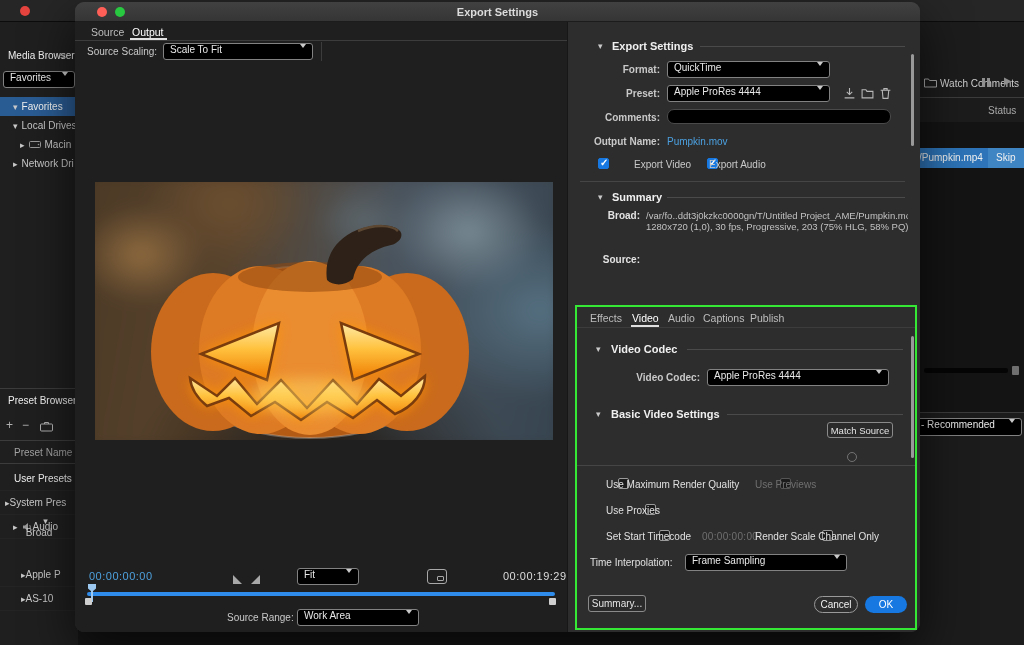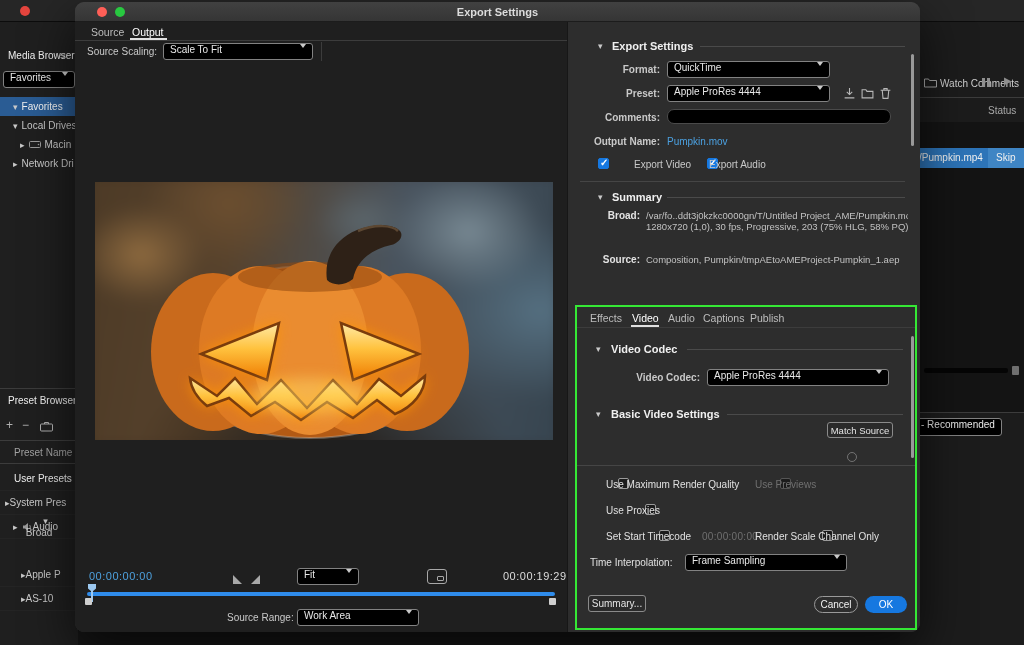--- a/index.html
+++ b/index.html
@@ -156,21 +156,21 @@
     <div class="abs" style="left:0;top:100px;width:124px;height:290px;background:#141414;"></div>
     <div class="abs" style="left:0;top:126px;width:124px;height:20px;background:#2d74b8;overflow:hidden;">
       <span class="abs lbl white" style="left:4px;top:4px;">ME/Pumpkin.mp4</span>
     </div>
     <div class="abs" style="left:88px;top:126px;width:36px;height:20px;background:#3f85c4;">
       <span class="abs lbl white" style="left:8px;top:4px;">Skip</span>
     </div>
     <div class="abs" style="left:24px;top:346px;width:84px;height:5px;background:#050505;border-radius:2px;"></div>
     <div class="abs" style="left:112px;top:344px;width:7px;height:9px;background:#6f6f6f;border-radius:1px;"></div>
     <div class="abs hline" style="left:0;top:390px;width:124px;"></div>
-    <div class="abs dd" style="left:14px;top:396px;width:88px;height:18px;">
+    <div class="abs dd" style="left:14px;top:396px;width:108px;height:18px;">
       <span>- Recommended</span>
       <span class="chev"></span>
     </div>
   </div>
 
   <div id="dialog">
     <div id="titlebar">
       <span class="tl-dot" style="left:22px;background:#ff5f57;"></span>
       <span class="tl-dot" style="left:40px;background:#28c840;"></span>
       <div class="abs white" style="left:0;top:4px;width:100%;text-align:center;font-size:11px;font-weight:bold;color:#dcdcdc;">Export Settings</div>
@@ -298,21 +298,20 @@
 
     <span class="abs tri-d" style="left:523px;top:189px;"></span>
     <span class="abs lbl bold white" style="left:537px;top:189px;font-size:11px;">Summary</span>
     <div class="abs sline" style="left:592px;top:195px;width:238px;"></div>
 
     <div class="abs lbl lbl-r bold" style="left:495px;top:208px;width:70px;color:#e2e2e2;">Broad:</div>
     <div class="abs" style="left:571px;top:208px;width:262px;font-size:9.5px;color:#c2c2c2;white-space:nowrap;overflow:hidden;">/var/fo..ddt3j0kzkc0000gn/T/Untitled Project_AME/Pumpkin.mov</div>
     <div class="abs" style="left:571px;top:219px;width:262px;font-size:9.5px;color:#c2c2c2;white-space:nowrap;overflow:hidden;">1280x720 (1,0), 30 fps, Progressive, 203 (75% HLG, 58% PQ), Qu...</div>
 
     <div class="abs lbl lbl-r bold" style="left:495px;top:252px;width:70px;color:#e2e2e2;">Source:</div>
-    <div class="abs" style="left:571px;top:252px;width:262px;font-size:9.5px;color:#c2c2c2;white-space:nowrap;overflow:hidden;">Composition, Pumpkin/tmpAEtoAMEProject-Pumpkin_1.aep</div>
 
     
     <div class="abs sb" style="left:836px;top:52px;height:92px;"></div>
 
     
     <span class="abs tab" style="left:515px;top:310px;">Effects</span>
     <span class="abs tab active" style="left:557px;top:310px;">Video</span>
     <span class="abs tab" style="left:593px;top:310px;">Audio</span>
     <span class="abs tab" style="left:628px;top:310px;">Captions</span>
     <span class="abs tab" style="left:675px;top:310px;">Publish</span>

